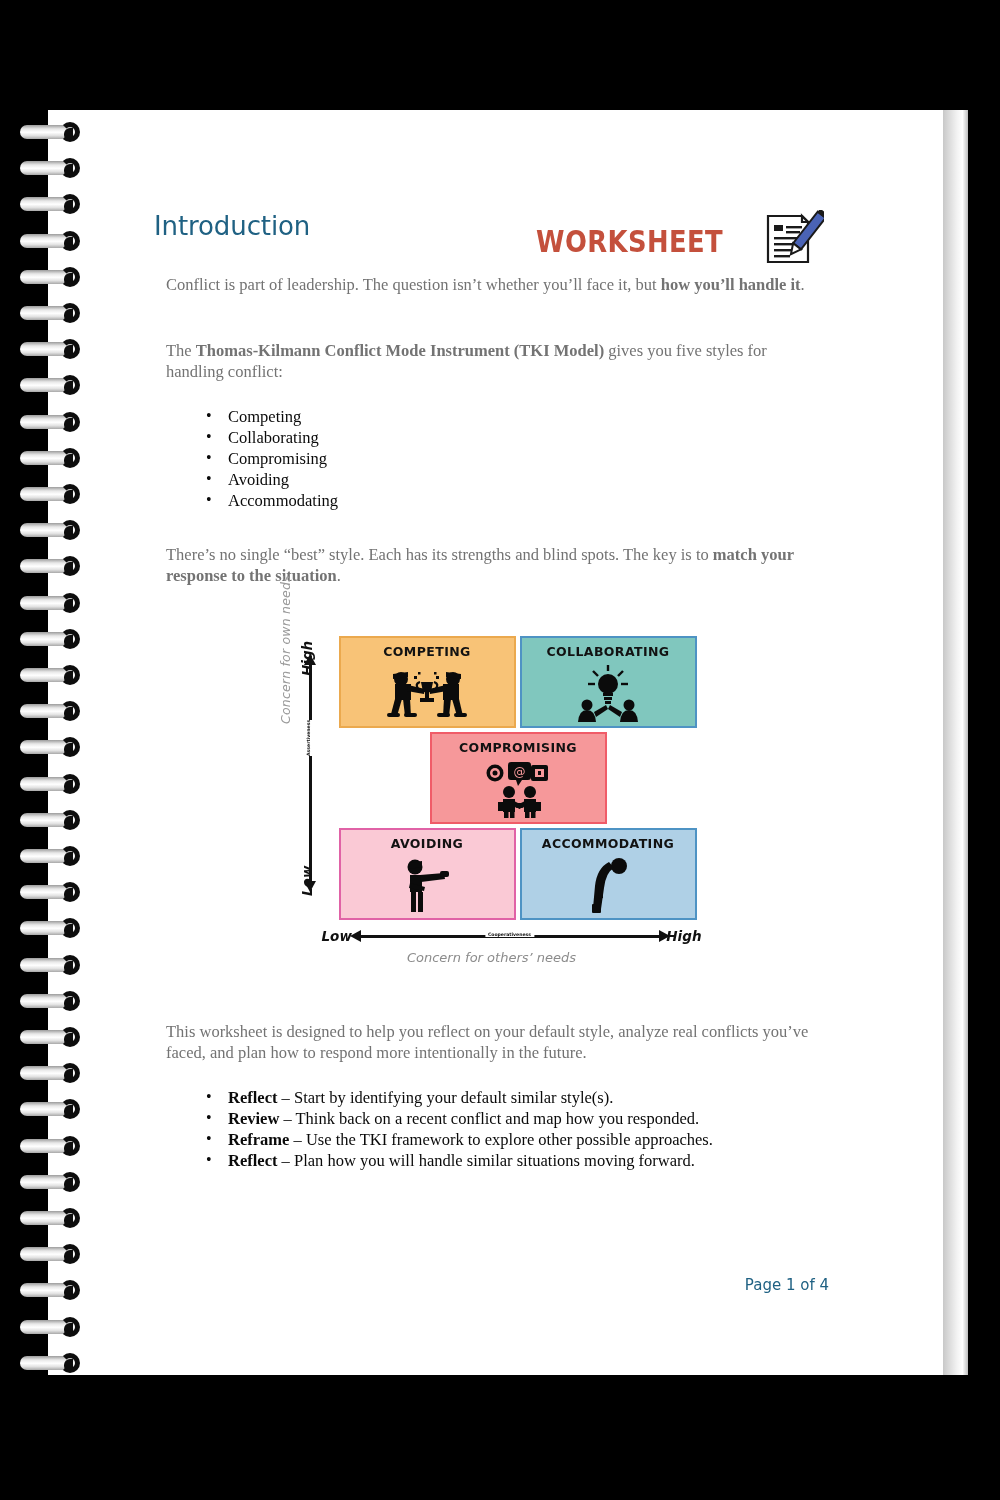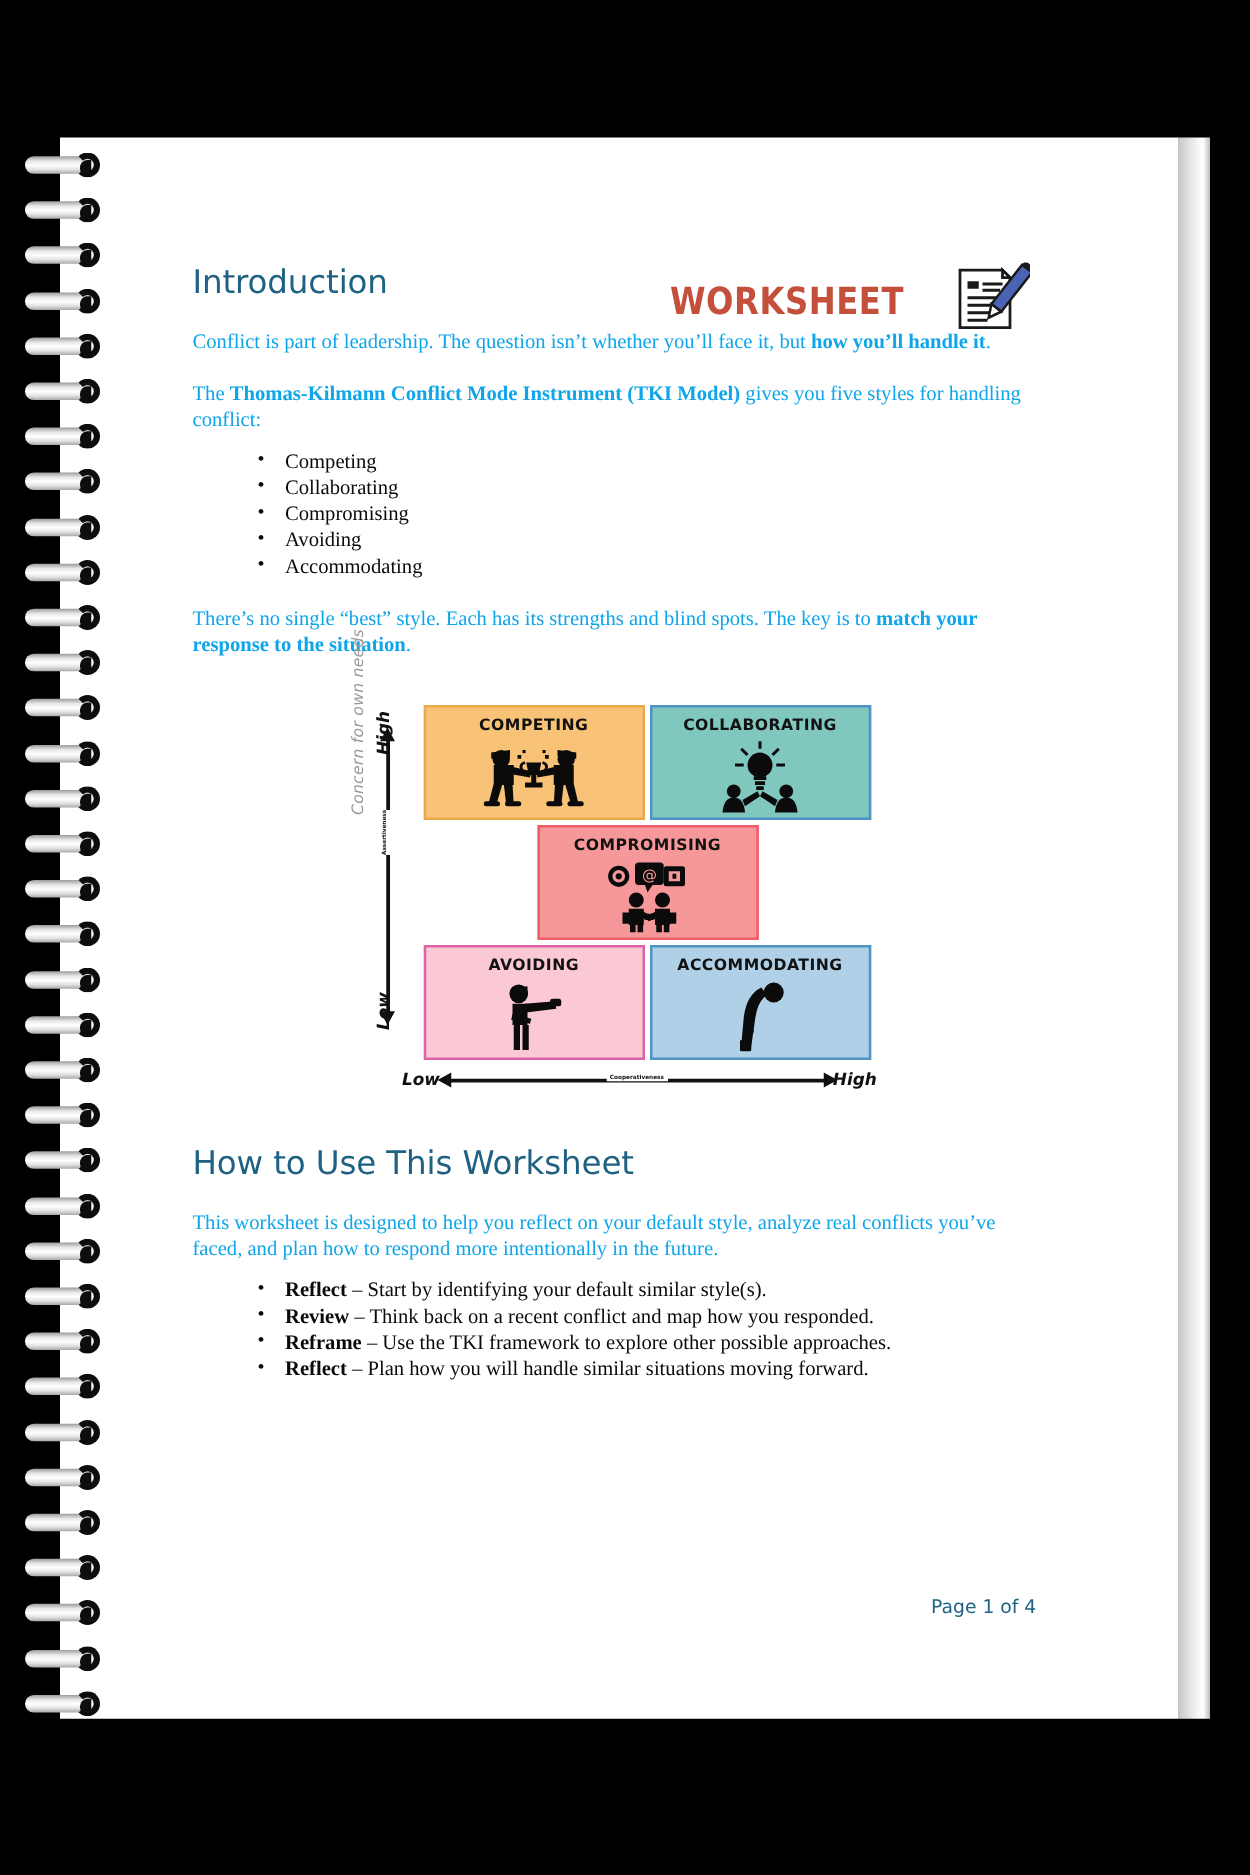--- a/index.html
+++ b/index.html
@@ -131,22 +131,22 @@
     color: #1f6183;
     margin: 0;
     letter-spacing: -0.1px;
   }
 
   
   .para {
     font-family: "Liberation Serif", serif;
     font-size: 16.5px;
     line-height: 21px;
-    color: #0ea5e9;
-    margin: 0;
+    color: #737373;
+    margin: 12px;
     text-align: left;
   }
   .para b { font-weight: 700; }
 
   ul.bullets {
     margin: 0;
     padding: 0 0 0 52px;
     list-style: none;
   }
   ul.bullets li {
@@ -697,25 +697,25 @@
       </div>
     </div>
 
     <div class="h-axis-row">
       <span class="h-low">Low</span>
       <div class="h-arrow">
         <span class="h-axis-word">Cooperativeness</span>
       </div>
       <span class="h-high">High</span>
     </div>
+    <div class="h-axis-title">Concern for others’ needs</div>
   </div>
 
   <div class="gap-l"></div>
 
-  <h2 class="section-heading">How to Use This Worksheet</h2>
   <div class="gap-m"></div>
   <p class="para">This worksheet is designed to help you reflect on your default style, analyze real conflicts you’ve faced, and plan how to respond more intentionally in the future.</p>
   <div class="gap-s"></div>
   <ul class="bullets">
     <li><b>Reflect</b><span> – Start by identifying your default similar style(s).</span></li>
     <li><b>Review</b><span> – Think back on a recent conflict and map how you responded.</span></li>
     <li><b>Reframe</b><span> – Use the TKI framework to explore other possible approaches.</span></li>
     <li><b>Reflect</b><span> – Plan how you will handle similar situations moving forward.</span></li>
   </ul>
 

